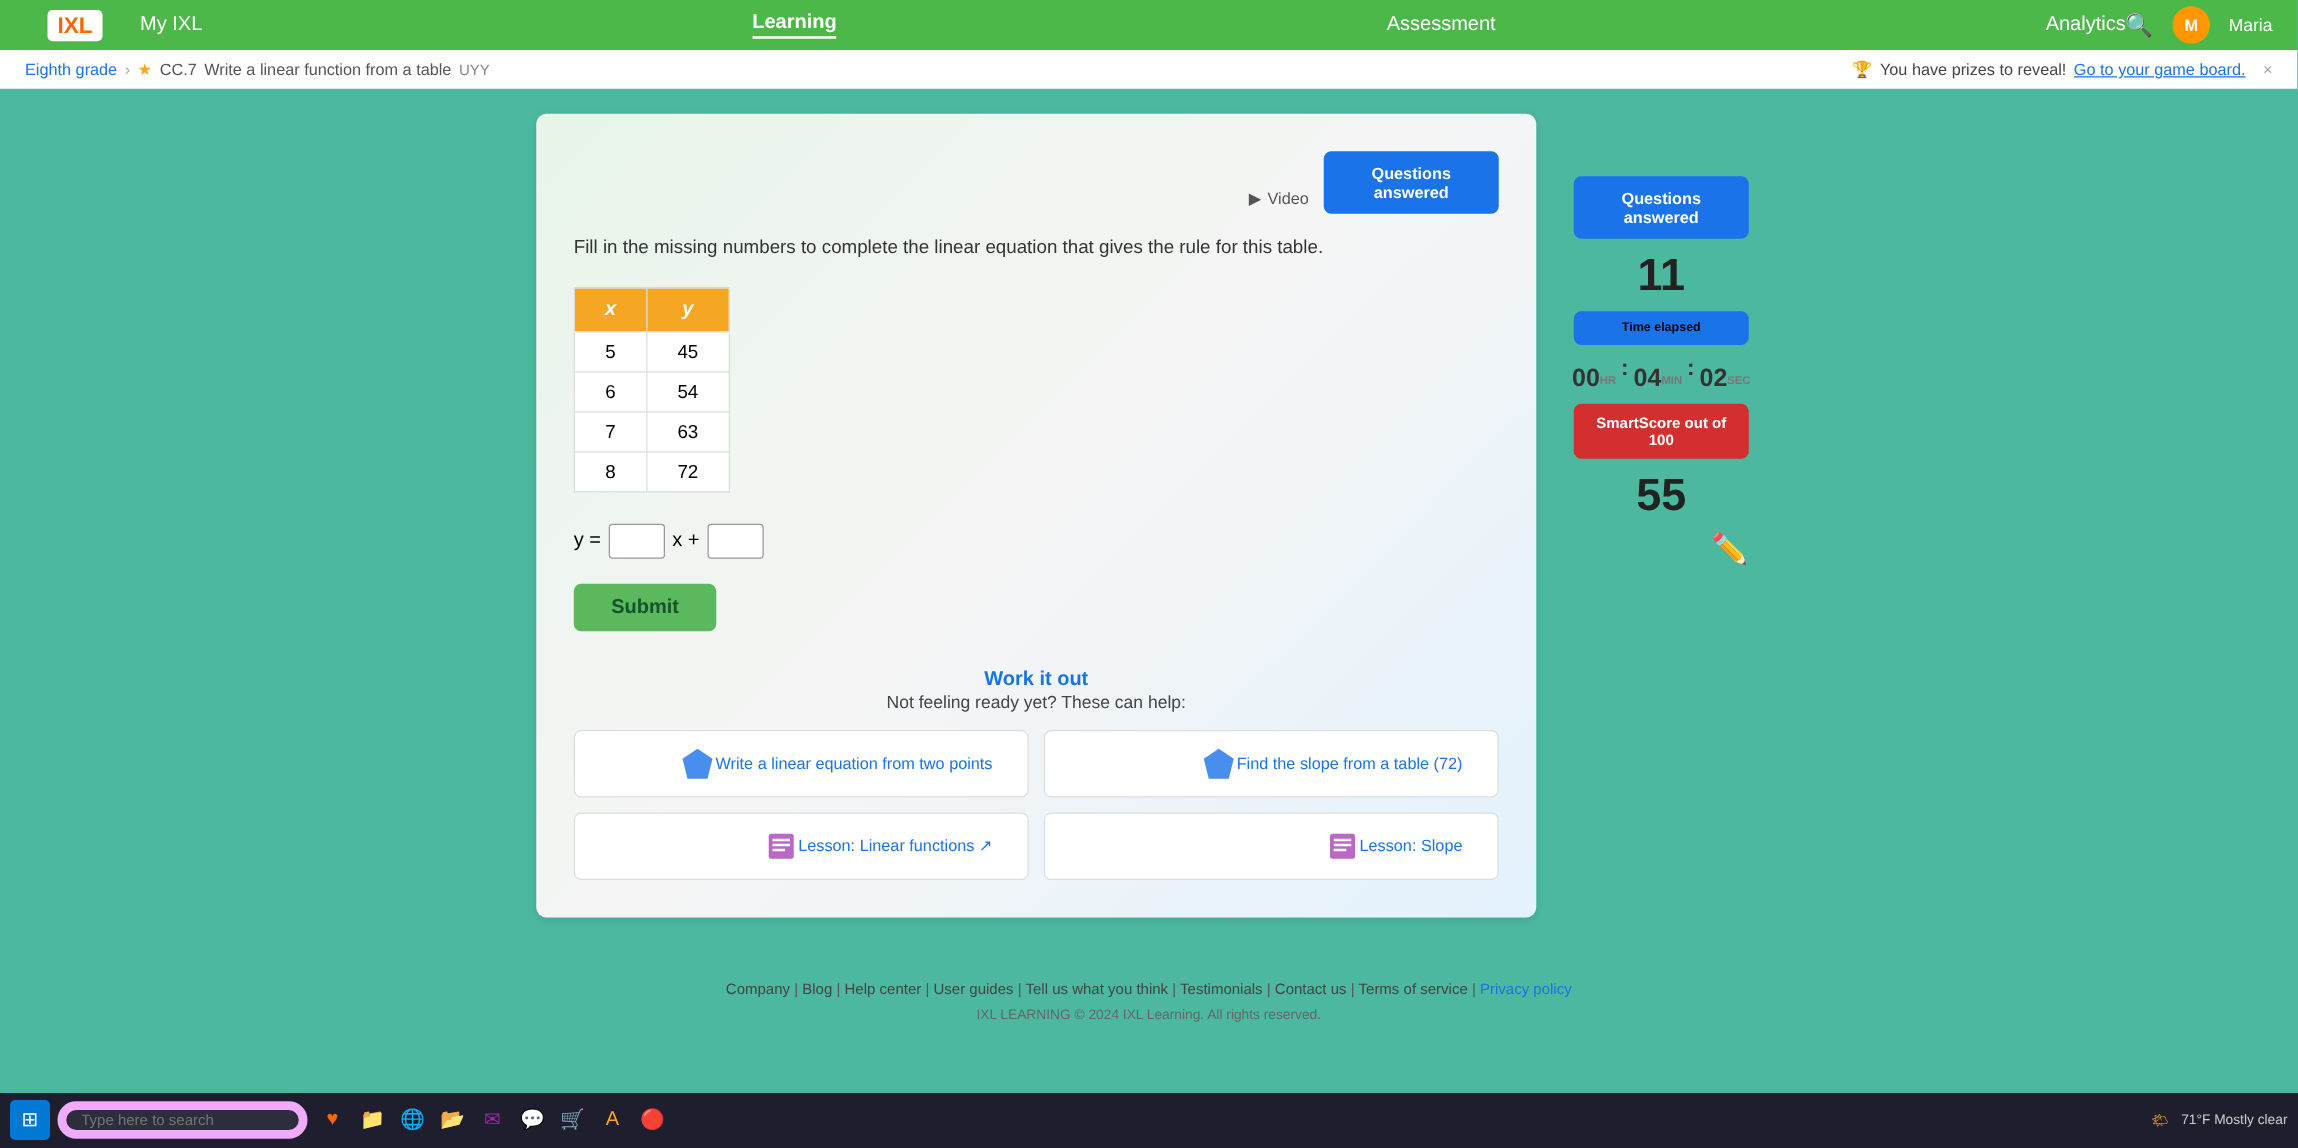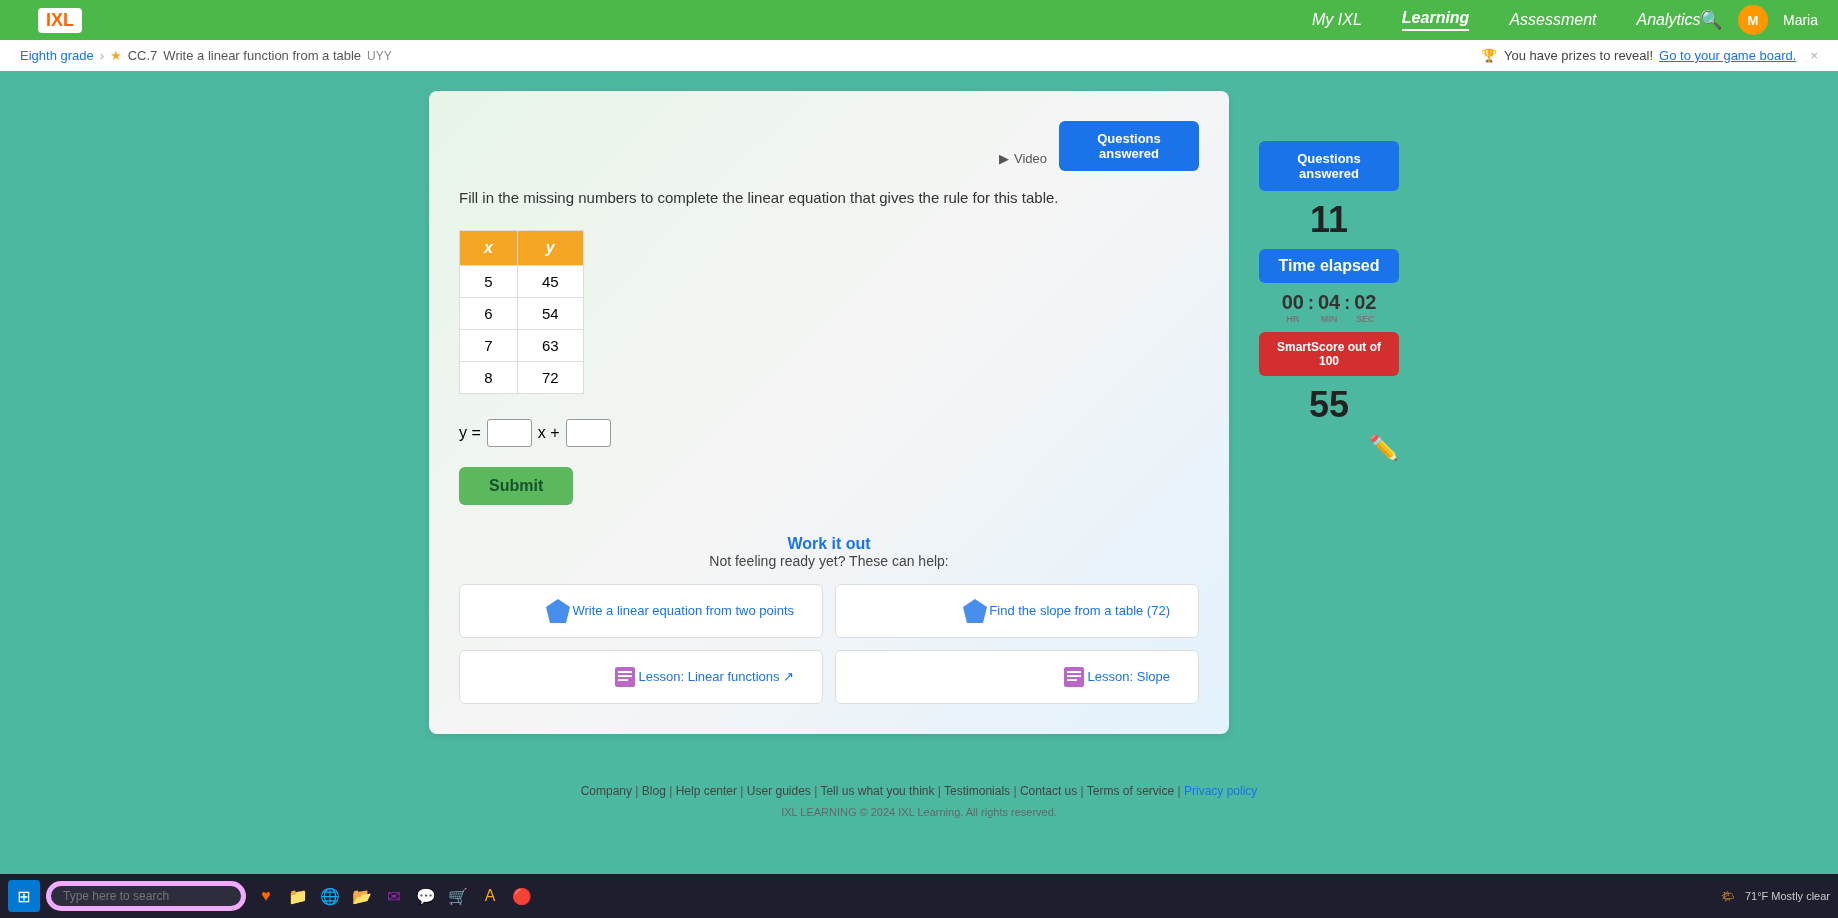--- a/index.html
+++ b/index.html
@@ -22,22 +22,21 @@
       padding: 2px 8px;
       border-radius: 4px;
       margin-right: 30px;
       margin-left: 18px;
     }
     .nav-links {
       display: flex;
       gap: 40px;
       align-items: center;
       flex: 1;
-      justify-content: flex-end;
-      font-style: italic;
+      justify-content: space-between;
     }
     .nav-link {
       color: #fff;
       text-decoration: none;
       font-size: 16px;
       font-weight: 500;
       cursor: pointer;
     }
     .nav-link.active {
       font-weight: 700;
@@ -150,40 +149,39 @@
       width: 140px;
     }
     .score-number {
       font-size: 36px;
       font-weight: bold;
       color: #222;
       text-align: center;
     }
     .time-elapsed-btn {
       background: #1a73e8;
-      color: #ffffff;
+      color: #000000;
       border: none;
       border-radius: 6px;
       padding: 8px 16px;
-      font-size: 16px;
+      font-size: 10px;
       font-weight: bold;
       cursor: pointer;
       text-align: center;
       width: 140px;
     }
     .timer-display {
       display: flex;
       gap: 4px;
       align-items: flex-end;
       font-size: 20px;
       font-weight: bold;
     }
     .timer-unit {
       display: flex;
-      flex-direction: column;
       align-items: center;
     }
     .timer-unit .val { font-size: 20px; font-weight: bold; color: #333; }
     .timer-unit .lbl { font-size: 9px; color: #777; }
     .smart-score-btn {
       background: #d32f2f;
       color: #fff;
       border: none;
       border-radius: 6px;
       padding: 8px 16px;
@@ -356,21 +354,21 @@
       width: 32px;
       height: 32px;
       display: flex;
       align-items: center;
       justify-content: center;
       cursor: pointer;
       font-size: 16px;
     }
     .taskbar-search {
       background: #2d2d3d;
-      border: 5px solid #f0abfc;
+      border: 7px solid #f0abfc;
       border-radius: 16px;
       color: #ccc;
       padding: 4px 12px;
       font-size: 12px;
       width: 200px;
       height: 30px;
     }
     .taskbar-icons {
       display: flex;
       gap: 4px;

